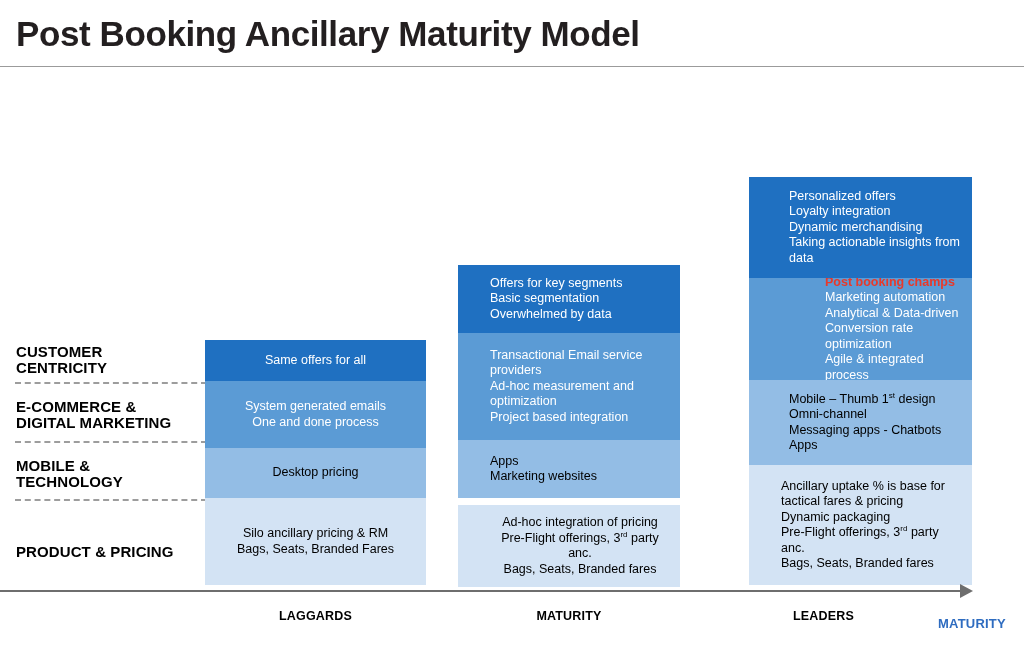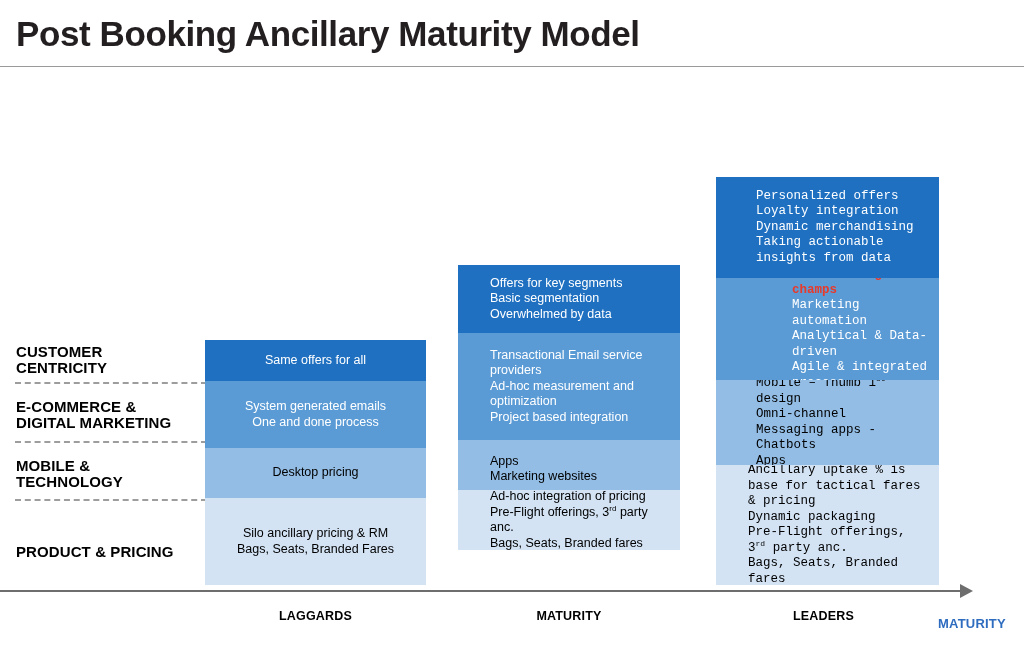--- a/index.html
+++ b/index.html
@@ -206,45 +206,46 @@
       </div>
     </div>
 
     <div class="block lefty tone-3" style="top:440px; height:58px;">
       <div class="pad indent-20">
         <span class="line">Apps</span>
         <span class="line">Marketing websites</span>
       </div>
     </div>
 
-    <div class="block lefty tone-4" style="top:490px; height:60px;">
+    <div class="block lefty tone-4" style="top:505px; height:82px;text-align:center;">
       <div class="pad indent-20">
         <span class="line">Ad-hoc integration of pricing</span>
         <span class="line">Pre-Flight offerings, 3<sup>rd</sup> party anc.</span>
         <span class="line">Bags, Seats, Branded fares</span>
       </div>
     </div>
   </div>
 
-  <div class="column" style="left:716px; top:0; width:223px; height:576px;font-family:Liberation Mono, monospace;">
+  <div class="column" style="left:749px; top:0; width:223px; height:576px;">
 
     <div class="block lefty tone-1" style="top:177px; height:101px;">
       <div class="pad indent-28">
         <span class="line">Personalized offers</span>
         <span class="line">Loyalty integration</span>
         <span class="line">Dynamic merchandising</span>
         <span class="line">Taking actionable insights from data</span>
       </div>
     </div>
 
     <div class="block lefty tone-2" style="top:278px; height:102px;padding-left:46px;">
       <div class="pad indent-28">
         <span class="champ">Post booking champs</span>
         <span class="line">Marketing automation</span>
         <span class="line">Analytical &amp; Data-driven</span>
+        <span class="line">Conversion rate optimization</span>
         <span class="line">Agile &amp; integrated process</span>
       </div>
     </div>
 
     <div class="block lefty tone-3" style="top:380px; height:85px;">
       <div class="pad indent-28">
         <span class="line">Mobile – Thumb 1<sup>st</sup> design</span>
         <span class="line">Omni-channel</span>
         <span class="line">Messaging apps - Chatbots</span>
         <span class="line">Apps</span>

